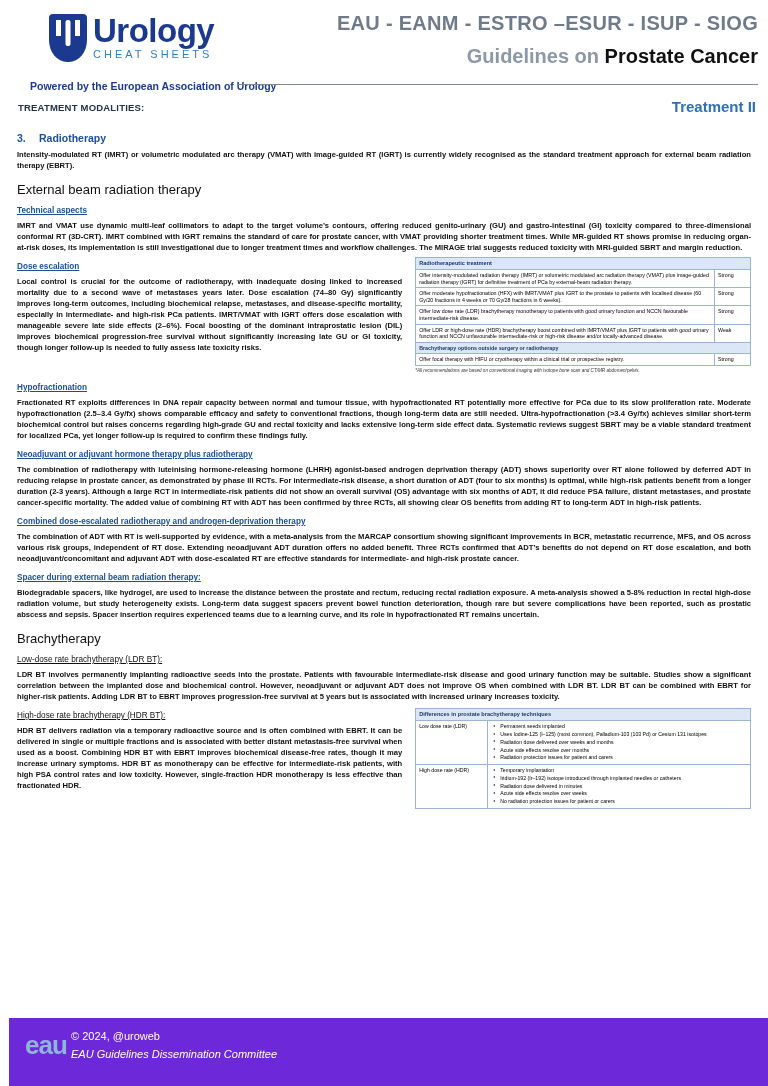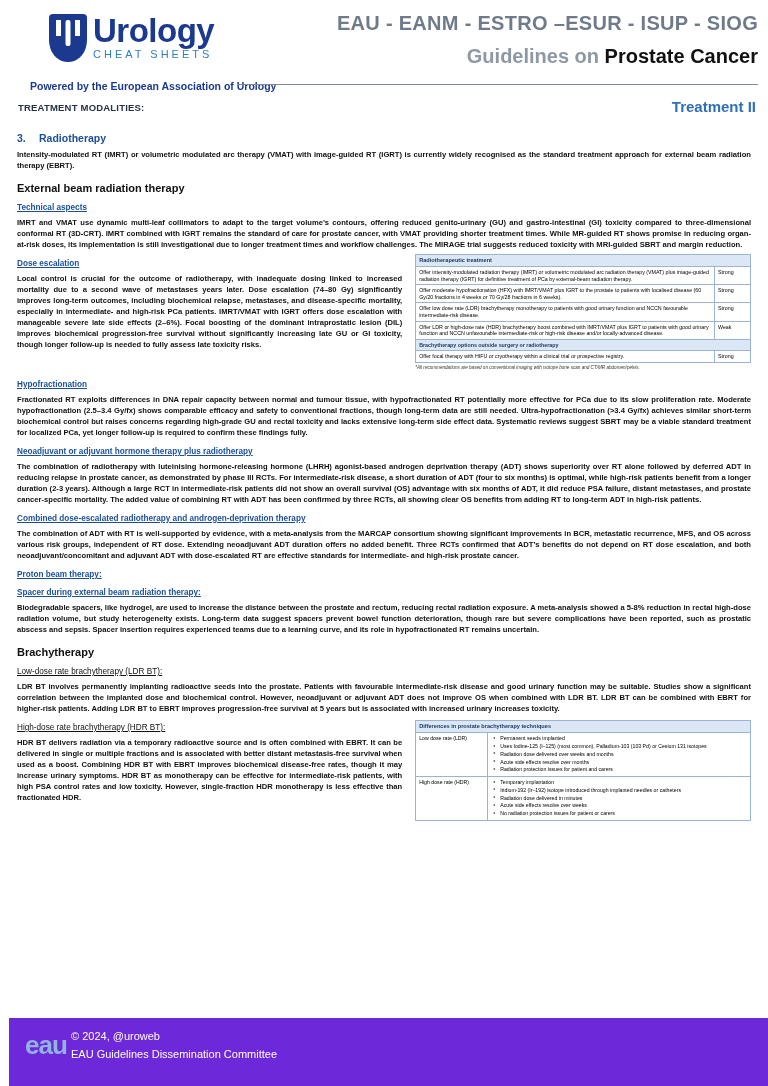--- a/index.html
+++ b/index.html
@@ -79,21 +79,21 @@
   .content { position:relative; padding: 0 17px; }
   .sec-num {
     font-size:10.5px; font-weight:bold; color:#1b4f9c; margin-top:6px;
   }
   .sec-num .n { display:inline-block; width:22px; }
   p.body {
     font-size:7.6px; line-height:1.45; text-align:justify; margin:5px 0 0 0;
     color:#111; font-weight:bold;
   }
   h3.sec {
-    font-size:11px; font-weight:bold; margin:11px 0 0 0; color:#111;
+    font-size:13px; font-weight:normal; margin:11px 0 0 0; color:#111;
   }
   h4.usub {
     font-size:8.2px; font-weight:bold; margin:9px 0 0 0; color:#1b4f9c;
     text-decoration: underline;
   }
   h4.usub-dark {
     font-size:8.2px; font-weight:normal; margin:9px 0 0 0; color:#111;
     text-decoration: underline;
   }
 
@@ -125,21 +125,21 @@
   
   .footer {
     position:absolute; left:9px; bottom:0; width:768px; height:68px;
     background:#6d28d9; color:#ffffff;
   }
   .footer .eau {
     position:absolute; left:16px; top:12px;
     font-size:26px; font-weight:bold; color:#8fb4dd; letter-spacing:-1px;
   }
   .footer .f1 { position:absolute; left:62px; top:12px; font-size:11px; }
-  .footer .f2 { position:absolute; left:62px; top:30px; font-size:11px; }
+  .footer .f2 { position:absolute; left:62px; top:30px; font-size:11px;font-style:italic; }
   .copy { font-size:11px; }
 </style>
 </head>
 <body>
 
 <div class="page">
 
   <div class="header">
     <div class="logo-wrap">
       <div class="shield"></div>
@@ -221,21 +221,20 @@
 
     <h4 class="usub">Hypofractionation</h4>
     <p class="body">Fractionated RT exploits differences in DNA repair capacity between normal and tumour tissue, with hypofractionated RT potentially more effective for PCa due to its slow proliferation rate. Moderate hypofractionation (2.5–3.4 Gy/fx) shows comparable efficacy and safety to conventional fractions, though long-term data are still needed. Ultra-hypofractionation (&gt;3.4 Gy/fx) achieves similar short-term biochemical control but raises concerns regarding high-grade GU and rectal toxicity and lacks extensive long-term side effect data. Systematic reviews suggest SBRT may be a viable standard treatment for localized PCa, yet longer follow-up is required to confirm these findings fully.</p>
 
     <h4 class="usub">Neoadjuvant or adjuvant hormone therapy plus radiotherapy</h4>
     <p class="body">The combination of radiotherapy with luteinising hormone-releasing hormone (LHRH) agonist-based androgen deprivation therapy (ADT) shows superiority over RT alone followed by deferred ADT in reducing relapse in prostate cancer, as demonstrated by phase III RCTs. For intermediate-risk disease, a short duration of ADT (four to six months) is optimal, while high-risk patients benefit from a longer duration (2-3 years). Although a large RCT in intermediate-risk patients did not show an overall survival (OS) advantage with six months of ADT, it did reduce PSA failure, distant metastases, and prostate cancer-specific mortality. The added value of combining RT with ADT has been confirmed by three RCTs, all showing clear OS benefits from adding RT to long-term ADT in high-risk patients.</p>
 
     <h4 class="usub">Combined dose-escalated radiotherapy and androgen-deprivation therapy</h4>
     <p class="body">The combination of ADT with RT is well-supported by evidence, with a meta-analysis from the MARCAP consortium showing significant improvements in BCR, metastatic recurrence, MFS, and OS across various risk groups, independent of RT dose. Extending neoadjuvant ADT duration offers no added benefit. Three RCTs confirmed that ADT’s benefits do not depend on RT dose escalation, and both neoadjuvant/concomitant and adjuvant ADT with dose-escalated RT are effective standards for intermediate- and high-risk prostate cancer.</p>
 
-    <h4 class="usub">Proton beam therapy:</h4>
 
     <h4 class="usub">Spacer during external beam radiation therapy:</h4>
     <p class="body">Biodegradable spacers, like hydrogel, are used to increase the distance between the prostate and rectum, reducing rectal radiation exposure. A meta-analysis showed a 5-8% reduction in rectal high-dose radiation volume, but study heterogeneity exists. Long-term data suggest spacers prevent bowel function deterioration, though rare but severe complications have been reported, such as prostatic abscess and sepsis. Spacer insertion requires experienced teams due to a learning curve, and its role in hypofractionated RT remains uncertain.</p>
 
     <h3 class="sec">Brachytherapy</h3>
 
     <h4 class="usub-dark">Low-dose rate brachytherapy (LDR BT):</h4>
     <p class="body">LDR BT involves permanently implanting radioactive seeds into the prostate. Patients with favourable intermediate-risk disease and good urinary function may be suitable. Studies show a significant correlation between the implanted dose and biochemical control. However, neoadjuvant or adjuvant ADT does not improve OS when combined with LDR BT. LDR BT can be combined with EBRT for higher-risk patients. Adding LDR BT to EBRT improves progression-free survival at 5 years but is associated with increased urinary increases toxicity.</p>
 
     <div class="two-col">

